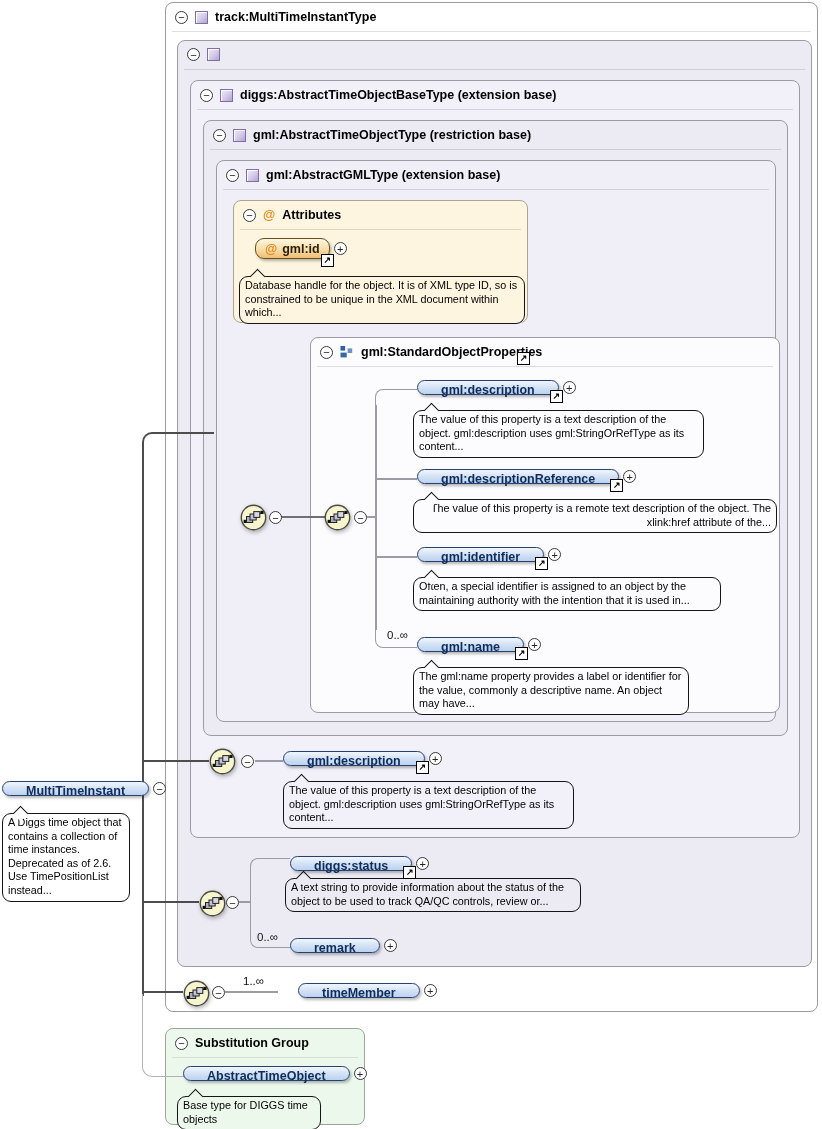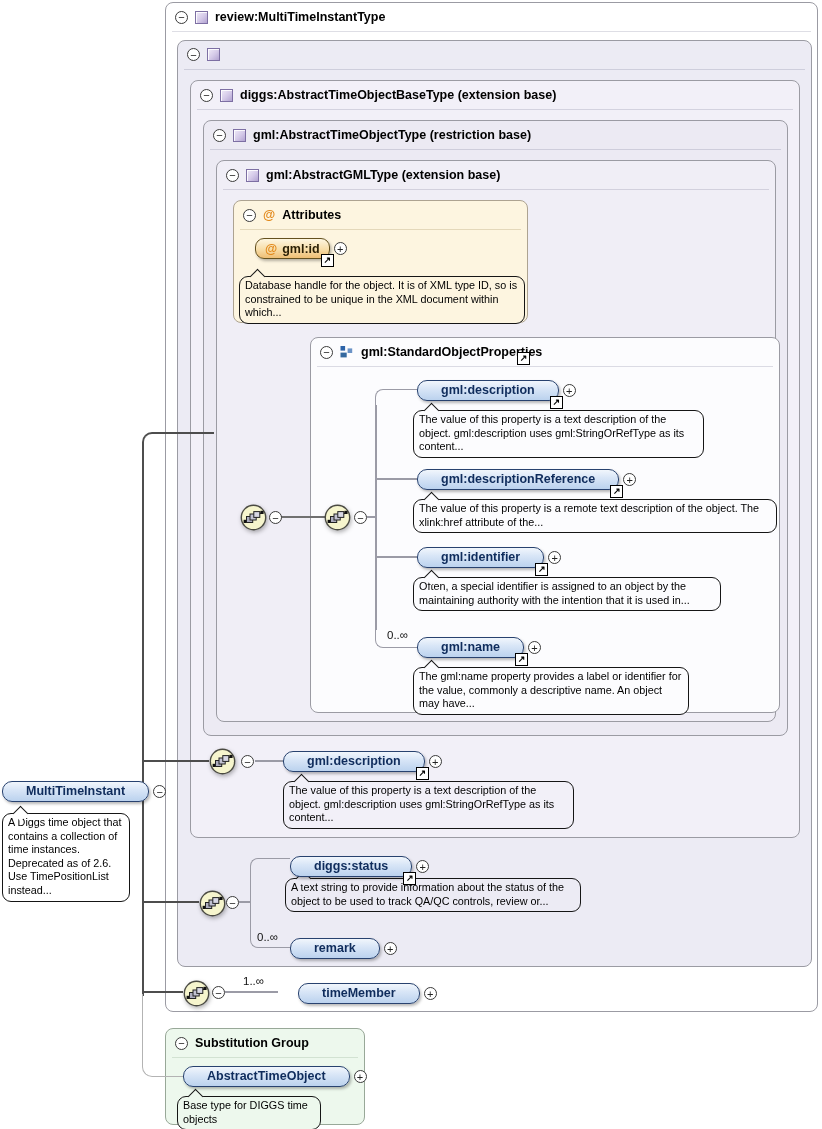--- a/index.html
+++ b/index.html
@@ -16,21 +16,21 @@
          background:#fff;font:11px/10px "Liberation Sans",sans-serif;display:flex;align-items:center;
          justify-content:center;color:#222;flex:none;}
   .abs{position:absolute;z-index:6;}
   .psq{width:13px;height:13px;box-sizing:border-box;border:1px solid #7d6fa3;flex:none;
        background:linear-gradient(135deg,#f1ecf9 0%,#d4c9e8 55%,#b2a3d1 100%);
        box-shadow:inset 1px 1px 0 rgba(255,255,255,.85);}
   .aticon{color:#e2891b;font:bold 12.5px "Liberation Sans",sans-serif;flex:none;}
 
   
   .erow{position:absolute;display:flex;align-items:center;gap:4px;z-index:5;}
-  .etag{position:relative;height:21px;box-sizing:border-box;border:1.5px solid #28426f;border-radius:10px;
+  .etag{position:relative;height:15px;box-sizing:border-box;border:1.5px solid #28426f;border-radius:10px;
         padding:0 23px;background:linear-gradient(#f1f6fc 0%,#d9e6f7 40%,#bbd2ee 100%);
         font:bold 12.5px/18px "Liberation Sans",sans-serif;color:#0f2c5c;white-space:nowrap;
         box-shadow:1.5px 2px 3px rgba(0,0,0,.28);text-align:center;}
   .atag{position:relative;height:21px;box-sizing:border-box;border:1.5px solid #64511f;border-radius:9px;
         padding:0 9px;display:flex;align-items:center;gap:5px;
         background:linear-gradient(#fdf6e1 0%,#f7dda8 55%,#eebe74 100%);
         font:bold 12.5px/18px "Liberation Sans",sans-serif;color:#2a1f05;white-space:nowrap;
         box-shadow:1.5px 2px 3px rgba(0,0,0,.28);}
   .linkbox{position:absolute;right:-5px;bottom:-9px;width:13px;height:13px;box-sizing:border-box;
         background:#fff;border:1.6px solid #000;font:bold 9px/9px "Liberation Sans",sans-serif;
@@ -54,21 +54,21 @@
 </style>
 </head>
 <body>
 
 <div id="canvas">
 
   <div class="tbox" style="left:165px;top:2px;width:653px;height:1010px;background:#fff;">
     <div class="bhead">
       <span class="toggle">−</span>
       <span class="psq"></span>
-      <span>review:MultiTimeInstantType</span>
+      <span>track:MultiTimeInstantType</span>
     </div>
     <div class="sep"></div>
   </div>
 
   <div class="tbox" style="left:177px;top:40px;width:635px;height:927px;background:#ecebf4;">
     <div class="bhead">
       <span class="toggle">−</span>
       <span class="psq"></span>
     </div>
     <div class="sep"></div>
@@ -149,21 +149,21 @@
   </div>
   <div class="bubble bg-sop" style="left:413px;top:410px;width:291px;">The value of this property is a text description of the object. gml:description uses gml:StringOrRefType as its content...</div>
 
   <div class="erow" style="left:417px;top:469px;">
     <div class="etag">
       <span>gml:descriptionReference</span>
       <span class="linkbox">↗</span>
     </div>
     <span class="plus">+</span>
   </div>
-  <div class="bubble bg-sop" style="left:413px;top:499px;width:364px;">The value of this property is a remote text description of the object. The xlink:href attribute of the...</div>
+  <div class="bubble bg-sop" style="left:413px;top:499px;width:364px;text-align:right;">The value of this property is a remote text description of the object. The xlink:href attribute of the...</div>
 
   <div class="erow" style="left:417px;top:547px;">
     <div class="etag">
       <span>gml:identifier</span>
       <span class="linkbox">↗</span>
     </div>
     <span class="plus">+</span>
   </div>
   <div class="bubble bg-sop" style="left:413px;top:577px;width:308px;">Often, a special identifier is assigned to an object by the maintaining authority with the intention that it is used in...</div>
 

